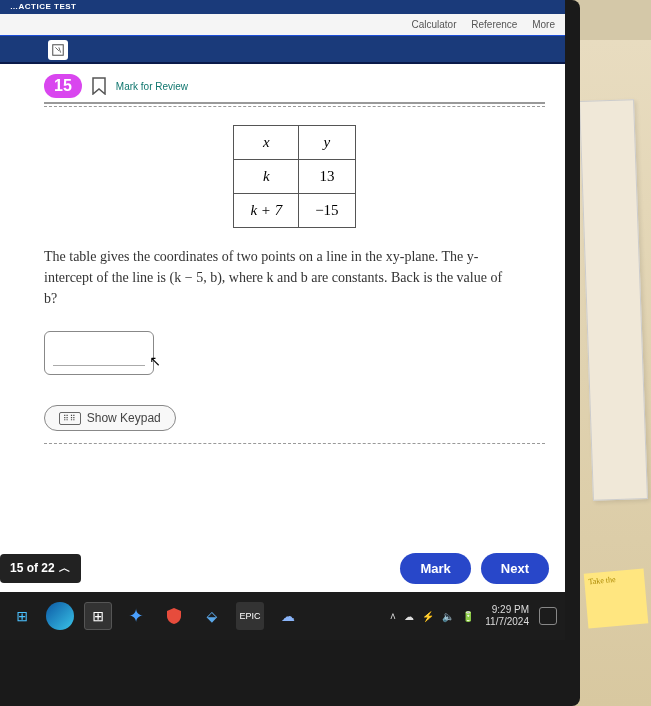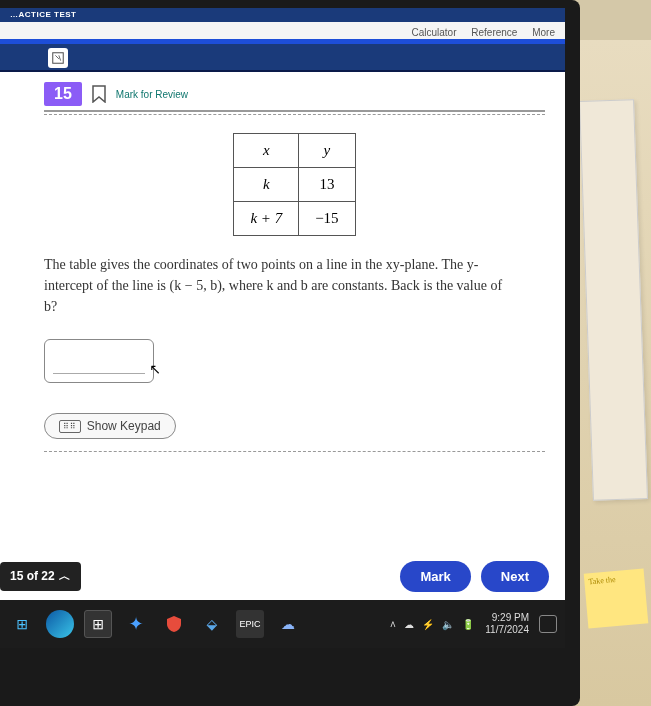--- a/index.html
+++ b/index.html
@@ -15,31 +15,31 @@
       position: absolute;
       top: 0;
       left: 0;
       width: 580px;
       height: 706px;
       background: #1a1a1a;
       border-radius: 0 8px 8px 0;
     }
     .screen {
       position: absolute;
-      top: 8px;
+      top: 0;
       left: 0;
       width: 565px;
       height: 640px;
       background: #fff;
       overflow: hidden;
     }
     .top-bar {
       height: 22px;
       background: #f5f5f5;
-      border-bottom: 5px solid #1d4ed8;
+      border-bottom: 1px solid #1d4ed8;
       font-family: Arial, sans-serif;
       font-size: 10px;
       color: #555;
       text-align: right;
       padding-right: 10px;
       line-height: 22px;
     }
     .top-bar span { margin-left: 12px; }
     .blue-strip {
       height: 28px;
@@ -66,27 +66,27 @@
       position: relative;
       height: 540px;
     }
     .question-header {
       display: flex;
       align-items: center;
       gap: 10px;
       margin-bottom: 4px;
     }
     .q-number {
-      background: #8b5cf6;
+      background: #d946ef;
       color: #fff;
       font-family: Arial, sans-serif;
       font-weight: bold;
       font-size: 16px;
       padding: 3px 10px;
-      border-radius: 2px;
+      border-radius: 12px;
     }
     .bookmark-icon {
       width: 14px;
       height: 18px;
       position: relative;
     }
     .bookmark-icon svg { width: 100%; height: 100%; }
     .mark-label {
       font-family: Arial, sans-serif;
       font-size: 10px;

